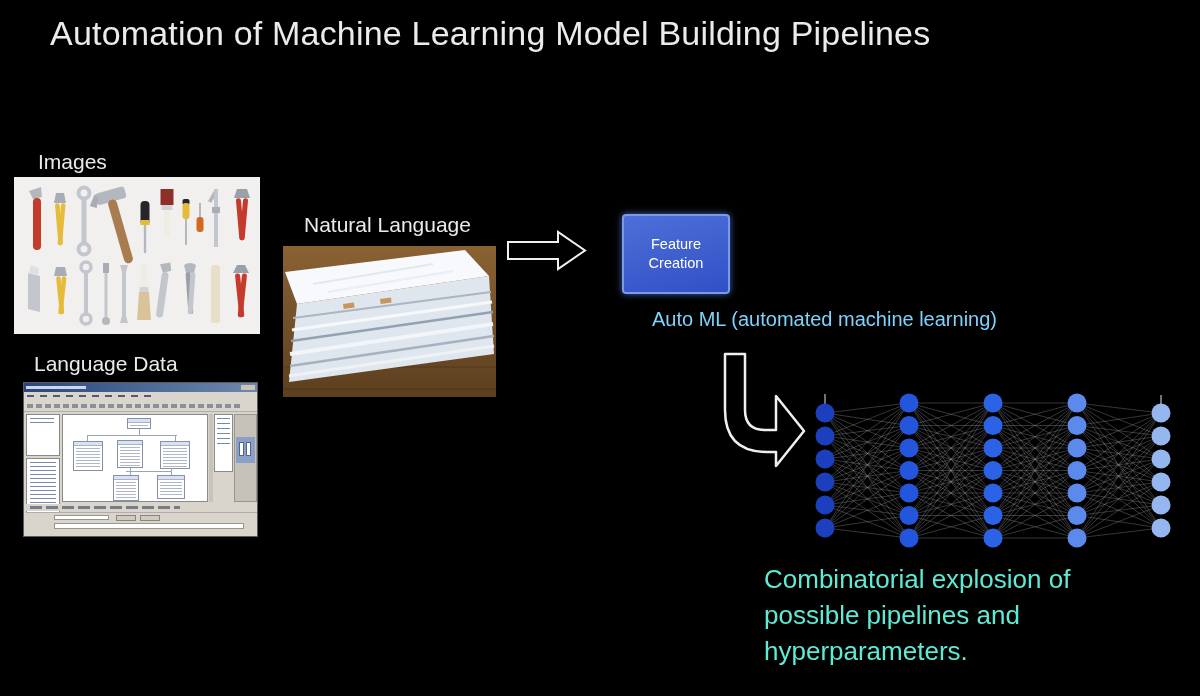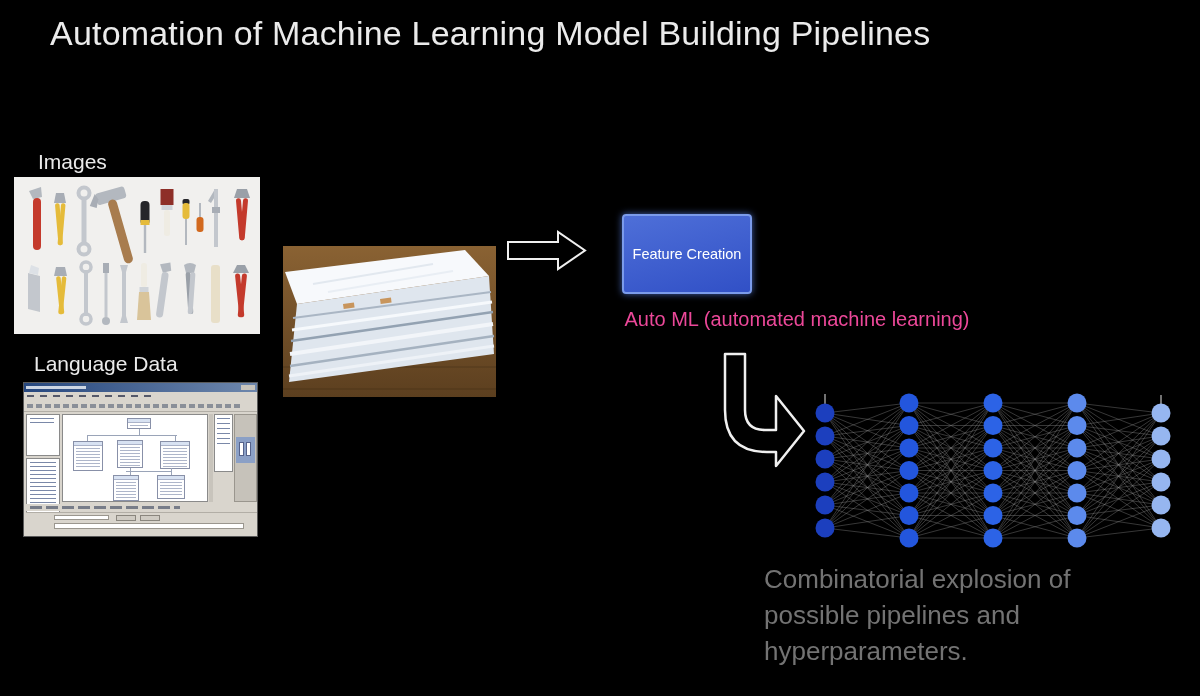--- a/index.html
+++ b/index.html
@@ -61,33 +61,33 @@
   .ent i{left:2px;right:2px;top:6px;bottom:1px;
      background:repeating-linear-gradient(180deg,#aeb6ca 0 1px,transparent 1px 3px);}
   .cline{background:#9aa4b8;}
 
   
   .pbox{position:absolute;top:214px;height:80px;border-radius:4px;
         background:linear-gradient(165deg,var(--box-a,#4e6fd8),var(--box-b,#3150c6));
         border:2px solid var(--box-bd,#7b9bea);box-shadow:0 0 7px rgba(90,130,230,.75);
         color:#fff;font-size:14.5px;line-height:1.3;display:flex;align-items:center;
         justify-content:center;text-align:center;box-sizing:border-box;padding:4px;}
-  #pbox1{left:622px;width:130px;}
+  #pbox1{left:622px;width:108px;}
   #pbox2{left:744px;width:104px;}
   #pbox3{left:866px;width:107px;}
-  .automl-caption{position:absolute;left:597px;top:308px;width:400px;text-align:center;
-        color:#ec4899;font-size:20px;}
+  .automl-caption{position:absolute;left:597px;top:308px;width:400px;text-align:right;
+        color:#7dd3fc;font-size:20px;}
 
   .arrow-svg{position:absolute;}
   #straight-arrow{left:506px;top:229px;}
   #bent-arrow{left:713px;top:350px;}
   #network{position:absolute;left:795px;top:372px;}
 
   .outcome{position:absolute;left:764px;top:561px;font-size:26px;line-height:36px;
-        color:#737373;white-space:pre-line;}
+        color:#5eead4;white-space:pre-line;}
 </style>
 </head>
 <body>
 
 <div class="slide">
 
   <div class="slide-title">Automation of Machine Learning Model Building Pipelines</div>
 
   <div class="src-label" id="images-label">Images</div>
   <svg class="photo" id="tools-photo" viewBox="0 0 246 157" width="246" height="157">
@@ -250,20 +250,21 @@
       </div>
     <div class="erd-props">
         <u></u>
         <b></b>
         <s></s>
         <i></i>
       </div>
     <div class="erd-status"></div>
   </div>
 
+  <div class="src-label" id="nl-label">Natural Language</div>
   <svg class="photo" id="papers-photo" viewBox="0 0 213 151" width="213" height="151">
     <defs>
       <linearGradient id="wood" x1="0" y1="0" x2="0" y2="1">
         <stop offset="0" stop-color="#8a6233"></stop>
           <stop offset="1" stop-color="#5c3f1f"></stop>
       </linearGradient>
     </defs>
     <rect width="213" height="151" fill="url(#wood)"></rect>
     <rect y="120" width="213" height="2" fill="#4e3518" opacity=".4"></rect>
     <rect y="142" width="213" height="2" fill="#4e3518" opacity=".5"></rect>

